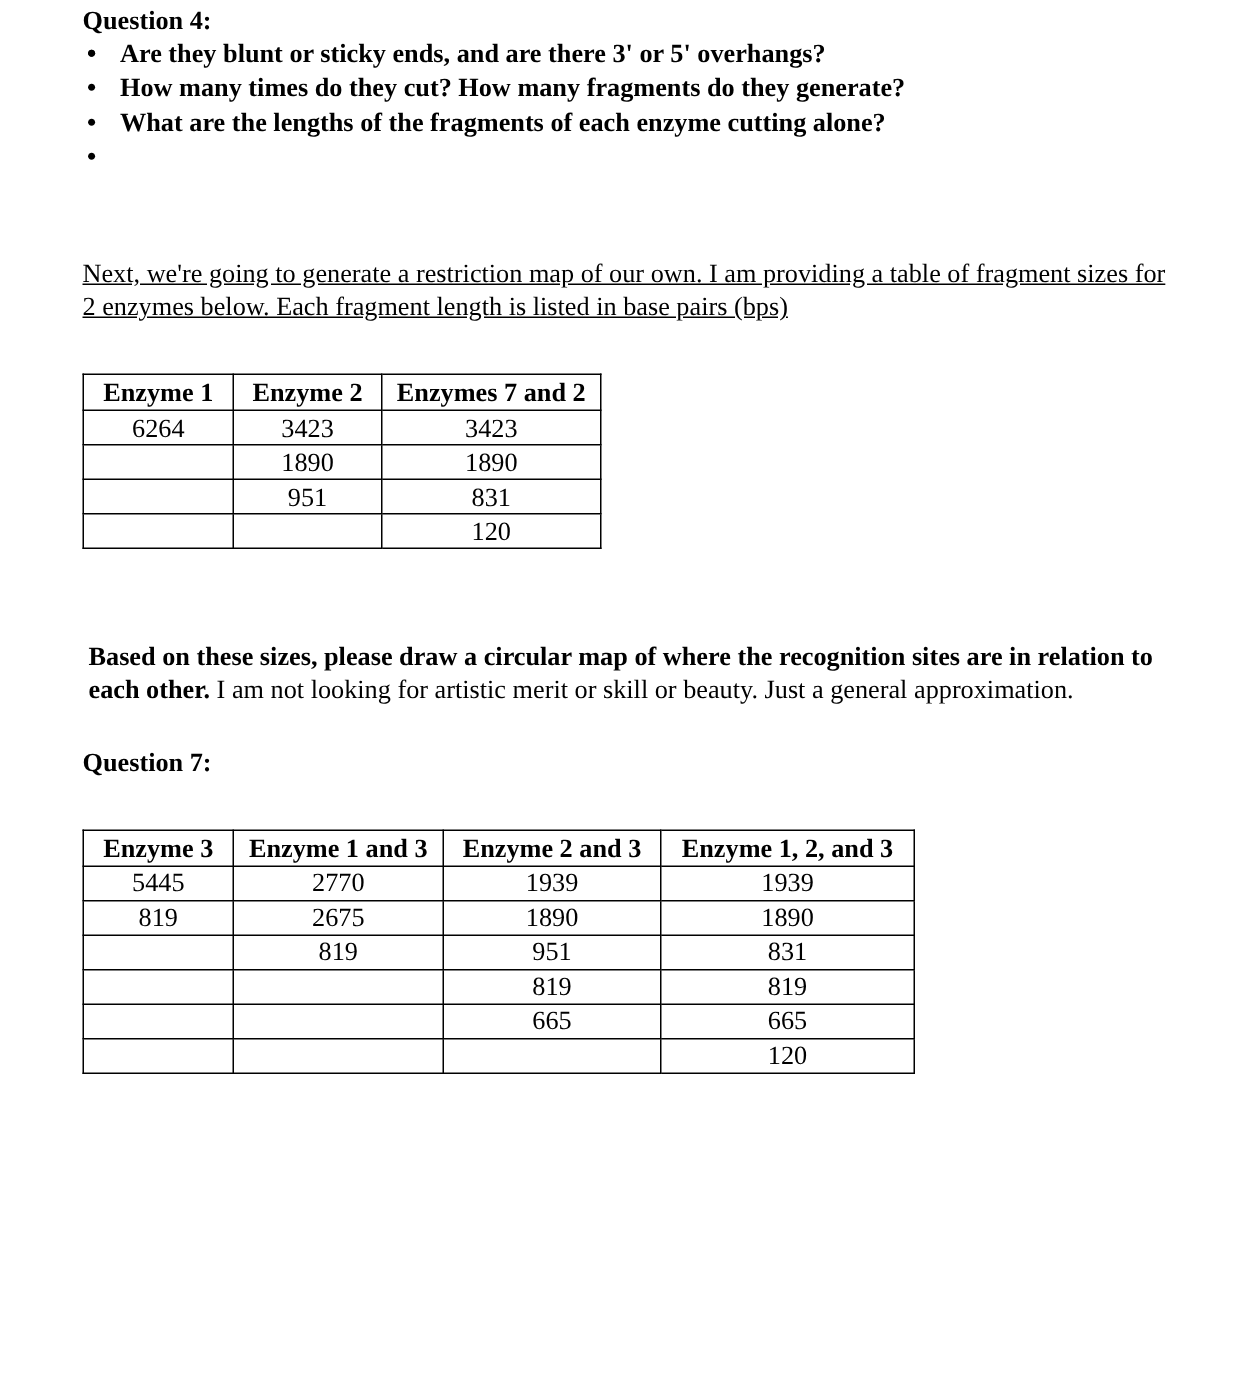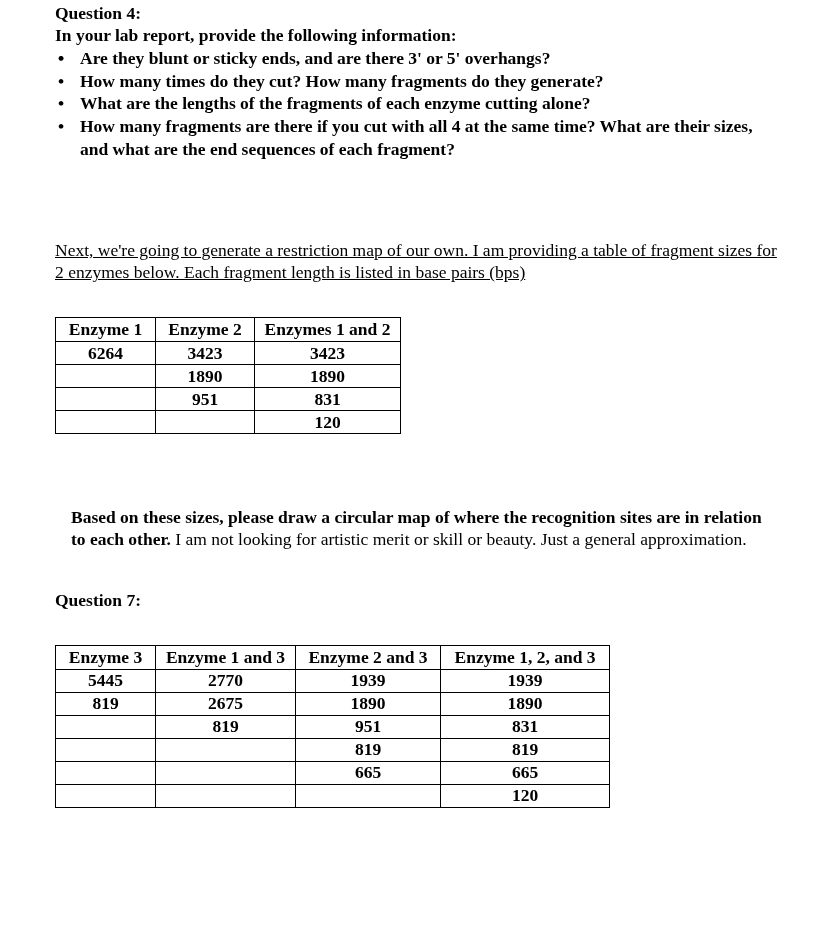--- a/index.html
+++ b/index.html
@@ -40,21 +40,21 @@
   }
   .qline {
     font-weight: bold;
     font-size: 17.5px;
     line-height: 22.4px;
     margin: 0;
   }
   .qline-mixed {
     font-size: 17.5px;
     line-height: 22.4px;
-    margin: 16px;
+    margin: 4px;
     font-weight: normal;
   }
   .qline-mixed b { font-weight: bold; }
 
   .para {
     font-size: 17.5px;
     line-height: 22.4px;
     margin: 0;
     font-weight: normal;
     text-decoration: underline;
@@ -99,21 +99,21 @@
     height: 22px;
     padding: 0 2px;
     line-height: 21px;
     vertical-align: middle;
   }
   table.frag th {
     font-weight: bold;
     height: 23px;
   }
   table.frag td {
-    font-weight: bold;
+    font-weight: normal;
   }
 
   
   table.t1 { width: 345px; }
   table.t1 col.c1 { width: 100px; }
   table.t1 col.c2 { width: 99px; }
   table.t1 col.c3 { width: 146px; }
 
   
   table.t2 { width: 554px; }
@@ -125,40 +125,38 @@
   .tbl-wrap { margin: 0; }
 </style>
 </head>
 <body>
 
 <div class="page">
   <div class="content">
 
     <div class="qblock">
       <p class="qhead">Question 4:</p>
-      <p class="qline">In your lab report, provide the following information:</p>
       <ul class="bullets">
         <li>
           <span class="bullet-dot">•</span>
         </li>
         <li>
           <span class="bullet-dot">•</span>
           <span>Are they blunt or sticky ends, and are there 3' or 5' overhangs?</span>
         </li>
         <li>
           <span class="bullet-dot">•</span>
           <span>How many times do they cut?  How many fragments do they generate?</span>
         </li>
         <li>
           <span class="bullet-dot">•</span>
           <span>What are the lengths of the fragments of each enzyme cutting alone?</span>
         </li>
         <li>
           <span class="bullet-dot">•</span>
-          <span>How many fragments are there if you cut with all 4 at the same time? What are their sizes, and what are the end sequences of each fragment?</span>
         </li>
       </ul>
     </div>
 
     <div class="sp-blank-line"></div>
 
 
     <div class="sp-blank-line"></div>
     <div class="sp-blank-line"></div>
     <div class="sp-sm"></div>
@@ -172,21 +170,21 @@
       <table class="frag t1">
         <colgroup>
             <col class="c1">
             <col class="c2">
             <col class="c3">
           </colgroup>
         <thead>
           <tr>
             <th>Enzyme 1</th>
             <th>Enzyme 2</th>
-            <th>Enzymes 1 and 2</th>
+            <th>Enzymes 7 and 2</th>
           </tr>
         </thead>
         <tbody>
           <tr>
             <td>6264</td>
             <td>3423</td>
             <td>3423</td>
           </tr>
           <tr>
             <td></td>

